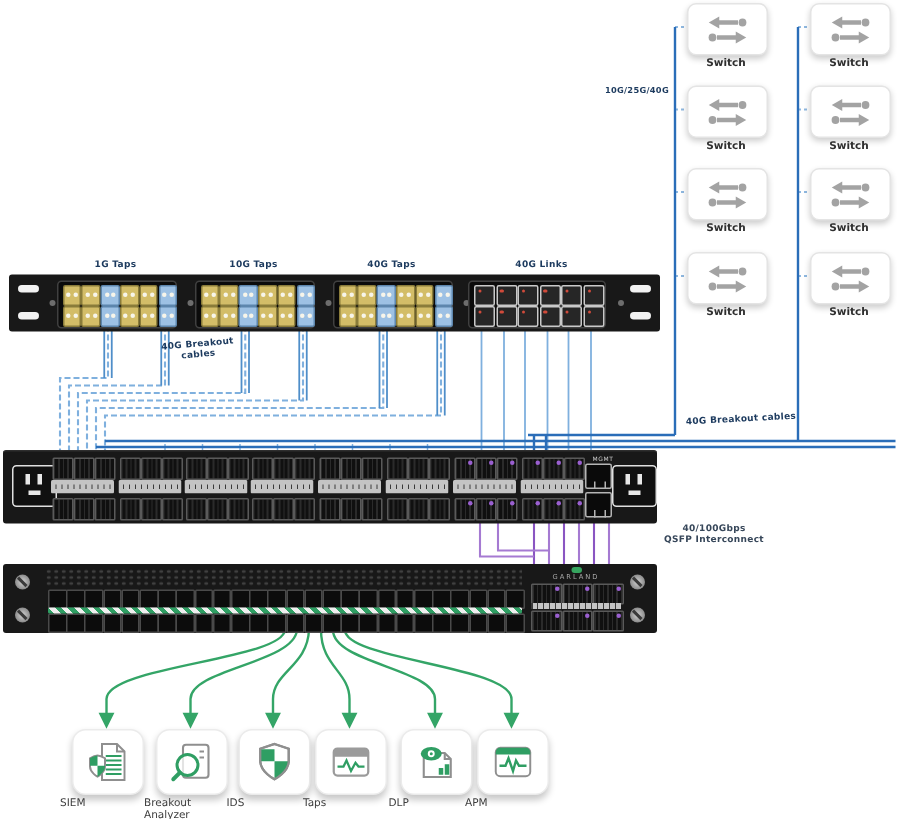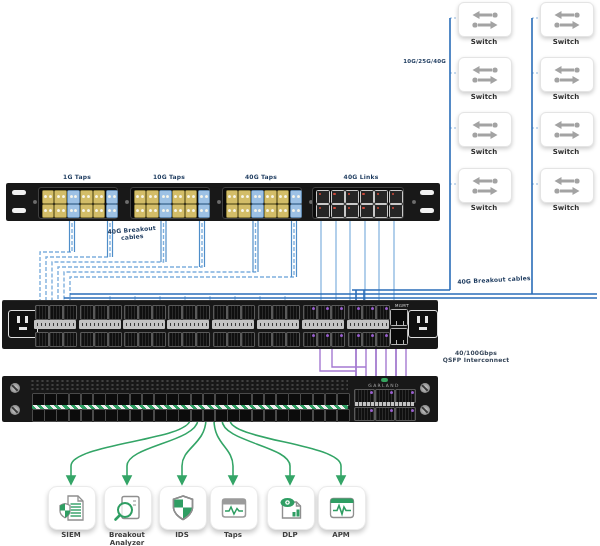--- a/index.html
+++ b/index.html
@@ -46,21 +46,21 @@
   .gstrip{position:absolute;height:4.5px;background:repeating-linear-gradient(45deg,#2f9e63 0 3px,#efefef 3px 6px);border-radius:1px;}
   .d3strip{position:absolute;width:60px;height:4px;background:#c4c4c4;background-image:repeating-linear-gradient(90deg,#3a3a3a 0 1px,transparent 1px 4px);}
   .d3cage{position:absolute;width:18.5px;height:12px;background:#101010;border:1px solid #5a5a5a;border-radius:1px;
         background-image:repeating-linear-gradient(90deg,#2b2b2b 0 1px,transparent 1px 3px);}
   .d3cage::after{content:"";position:absolute;right:1px;top:1px;width:3px;height:3px;border-radius:50%;background:#9a5fd0;}
   .brand{position:absolute;z-index:3;width:64px;text-align:center;color:#a5a5a5;font-size:4.5px;letter-spacing:1.3px;}
   .brand .mark{display:block;margin:0 auto 1px auto;width:7px;height:4px;border-radius:2px;background:#36a55f;}
   
   .tool{position:absolute;z-index:2;width:46px;height:42px;background:#fff;border:1px solid #ebebeb;border-radius:9px;
         box-shadow:0 3px 5px rgba(0,0,0,.22);display:flex;align-items:center;justify-content:center;}
-  .tool-label{position:absolute;z-index:2;width:62px;text-align:center;font-size:7px;line-height:8px;font-weight:700;color:#3d3d3d;}
+  .tool-label{position:absolute;z-index:2;width:62px;text-align:left;font-size:7px;line-height:8px;font-weight:400;color:#3d3d3d;}
 </style>
 </head>
 <body>
 
 <div class="canvas">
 
   <svg id="cables" width="600" height="546">
 
     <g fill="none">
       <path d="M72 217 V252 H40 V302" stroke="#7fb0de" stroke-width="1.4" stroke-dasharray="4 2"></path>

